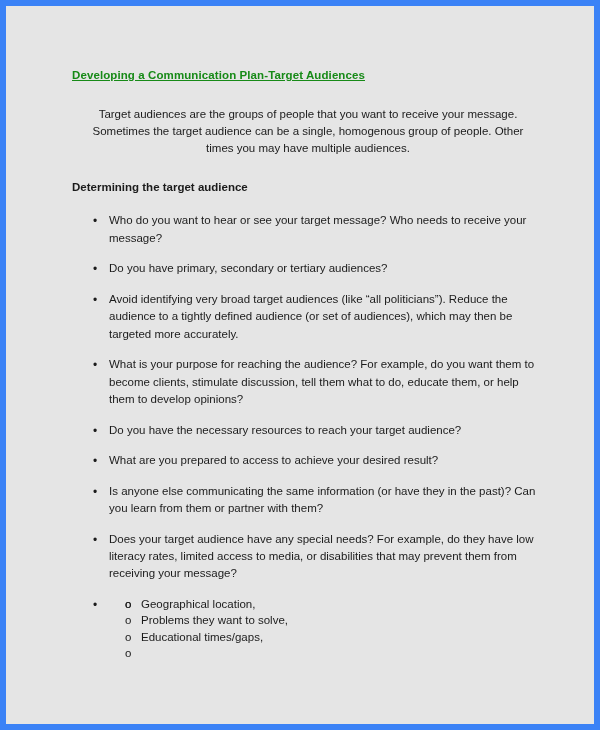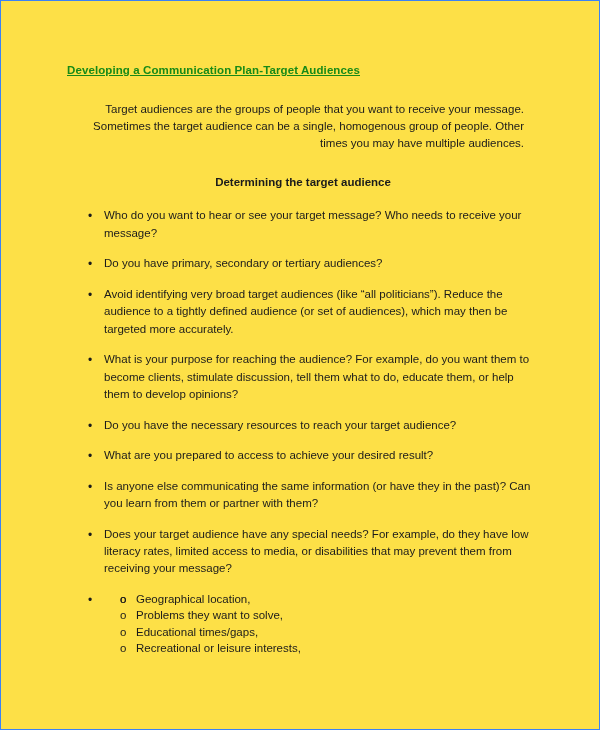--- a/index.html
+++ b/index.html
@@ -13,22 +13,22 @@
     background: #ffffff;
     font-family: "Liberation Sans", sans-serif;
     -webkit-font-smoothing: antialiased;
   }
 
   .page {
     position: relative;
     box-sizing: border-box;
     width: 600px;
     height: 730px;
-    background: #fde047;
-    border: 1px solid #3b82f6;
+    background: #e5e5e5;
+    border: 6px solid #3b82f6;
     overflow: hidden;
   }
 
   .content {
     position: absolute;
     left: 66px;
     top: 62px;
     width: 472px;
   }
 
@@ -48,30 +48,29 @@
     font-size: 11.5px;
     font-weight: bold;
     color: #1b1b1b;
     line-height: 1.35;
     margin: 0 0 1px 0;
   }
 
   .heading-spaced {
     margin-top: 22px;
     margin-bottom: 15px;
-    text-align: center;
   }
 
   
   .body-text {
     font-size: 11.5px;
     color: #1b1b1b;
     line-height: 1.52;
     margin: 15px;
-    text-align: right;
+    text-align: center;
   }
 
   
   .bullet-list {
     list-style: none;
     margin: 17px 0 0 0;
     padding: 0;
   }
 
   .bullet-item {
@@ -189,21 +188,20 @@
           <li class="sub-item">
             <span class="sub-marker">o</span>
             <span>Problems they want to solve,</span>
           </li>
           <li class="sub-item">
             <span class="sub-marker">o</span>
             <span>Educational times/gaps,</span>
           </li>
           <li class="sub-item">
             <span class="sub-marker">o</span>
-            <span>Recreational or leisure interests,</span>
           </li>
 
         </ul>
       </li>
 
     </ul>
 
   </div>
 </div>
 

